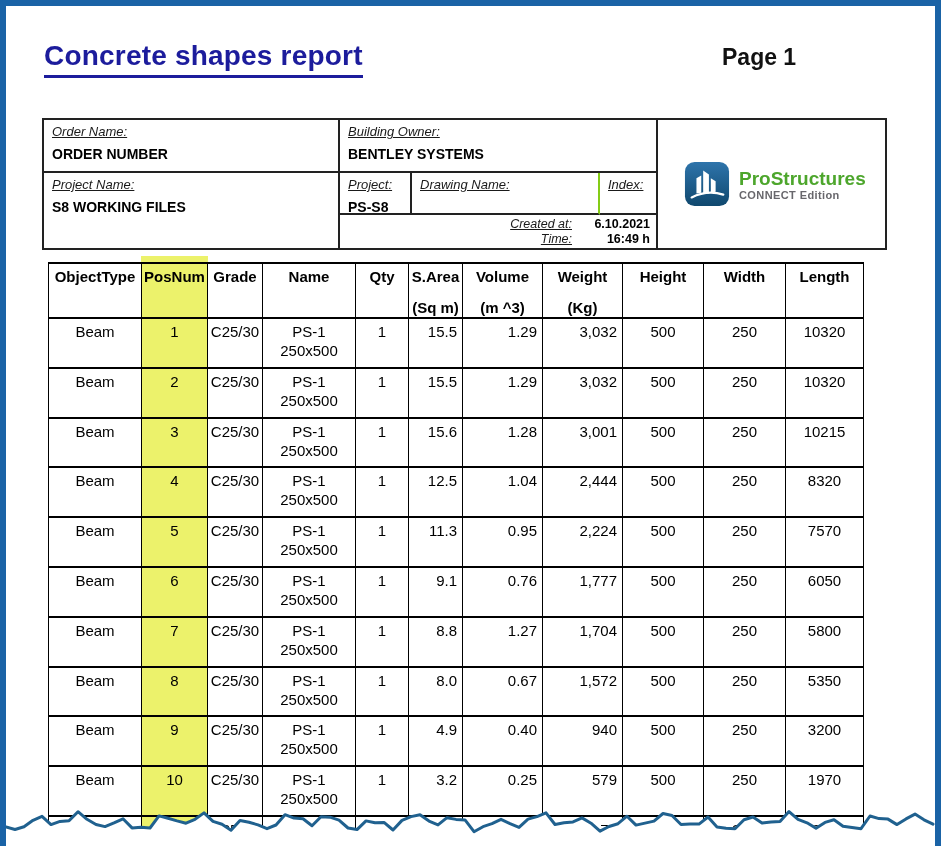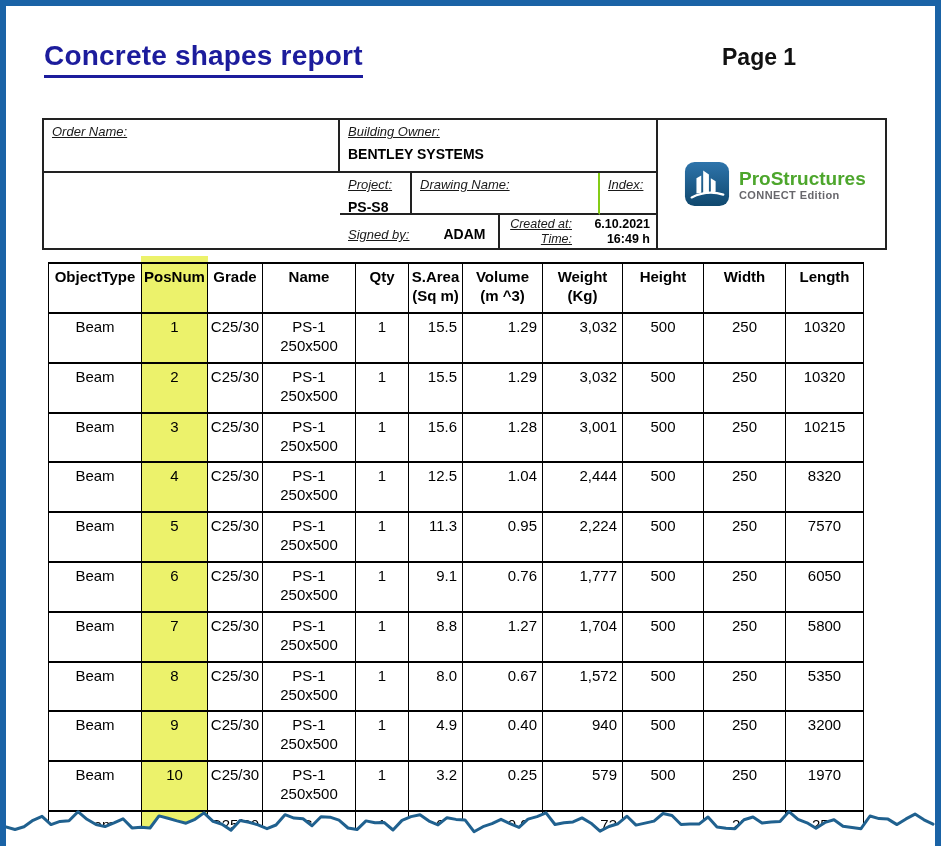--- a/index.html
+++ b/index.html
@@ -69,39 +69,40 @@
     border:1.5px solid #000;
     border-top-width:2px; border-bottom-width:2px;
     vertical-align:top; padding:3px 0 0 0;
     font-size:15px; text-align:center; overflow:hidden;
     line-height:19px;
   }
   table.shapes th { height:45px; font-weight:bold; }
   table.shapes td { height:44.8px; }
   table.shapes .num { text-align:right; padding-right:5px; }
   table.shapes .posnum { background:#ecf26b; }
-  .h-sub { display:block; }
+  .h-sub { display:block;margin-top:12px; }
   .cell-line { display:block; }
 
   
   .torn { position:absolute; left:6px; top:804px; width:929px; height:42px; }
 </style>
 </head>
 <body>
 
 <div class="frame-top"></div>
 <div class="frame-left"></div>
 <div class="frame-right"></div>
 
 <div class="title">Concrete shapes report</div>
 <div class="page-num">Page 1</div>
 
 <div class="info-box">
   <div class="ib-cell cell-order">
     <div class="ib-label">Order Name:</div>
+    <div class="ib-value">ORDER NUMBER</div>
   </div>
   <div class="ib-cell cell-building">
     <div class="ib-label">Building Owner:</div>
     <div class="ib-value">BENTLEY SYSTEMS</div>
   </div>
   <div class="cell-logo">
     <svg width="46" height="46" viewBox="0 0 48 48">
       <defs>
         <linearGradient id="lg" x1="0" y1="0" x2="0" y2="1">
           <stop offset="0" stop-color="#2e74ab"></stop>
@@ -112,35 +113,35 @@
       <polygon points="13,18 18,15 18,33 13,34" fill="#ffffff"></polygon>
       <polygon points="20,10 26,14 26,34 20,34" fill="#ffffff"></polygon>
       <polygon points="28,18 33,21 33,32 28,33" fill="#ffffff"></polygon>
       <path d="M8,38 Q24,30 41,35" stroke="#ffffff" stroke-width="2.4" fill="none" stroke-linecap="round"></path>
     </svg>
     <div>
       <div class="logo-text-product">ProStructures</div>
       <div class="logo-text-edition">CONNECT Edition</div>
     </div>
   </div>
+  <div class="ib-cell cell-projectname">
+    <div class="ib-label">Project Name:</div>
+    <div class="ib-value">S8 WORKING FILES</div>
+  </div>
   <div class="ib-cell cell-project">
     <div class="ib-label">Project:</div>
     <div class="ib-value">PS-S8</div>
   </div>
   <div class="ib-cell cell-drawing">
     <div class="ib-label">Drawing Name:</div>
     <div class="ib-value"></div>
   </div>
   <div class="ib-cell cell-index">
     <div class="ib-label">Index:</div>
     <div class="ib-value"></div>
-  </div>
-  <div class="ib-cell cell-signed">
-    <div class="ib-label">Signed by:</div>
-    <div class="ib-value">ADAM</div>
   </div>
   <div class="cell-created">
     <div class="ib-label">Created at:</div>
     <div class="cr-val">6.10.2021</div>
     <div class="ib-label">Time:</div>
     <div class="cr-val">16:49 h</div>
   </div>
 </div>
 
 <div class="posnum-cap"></div>

